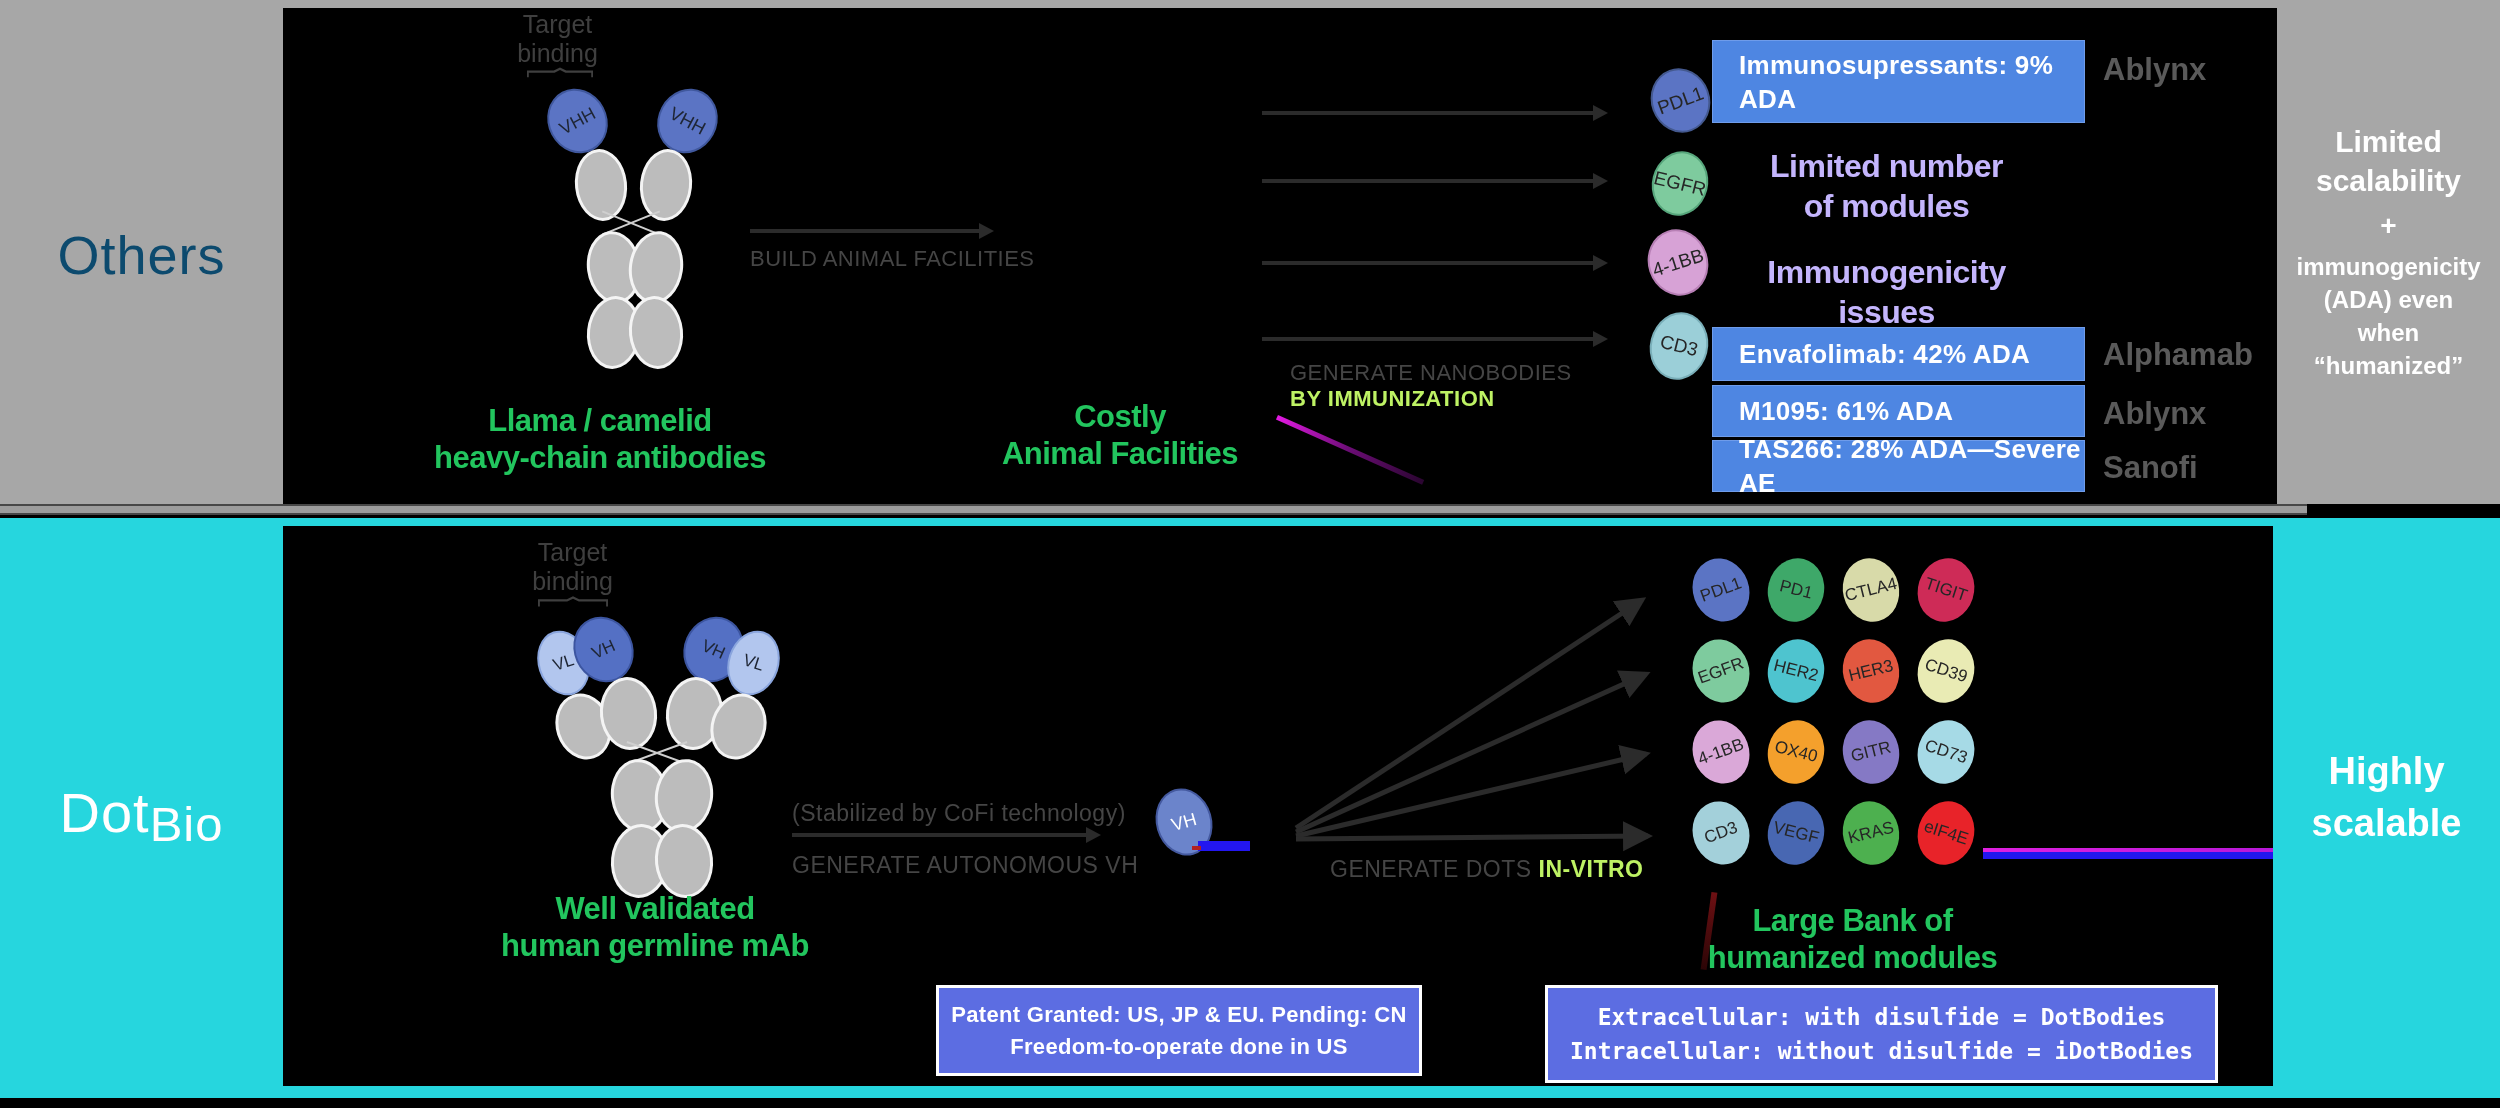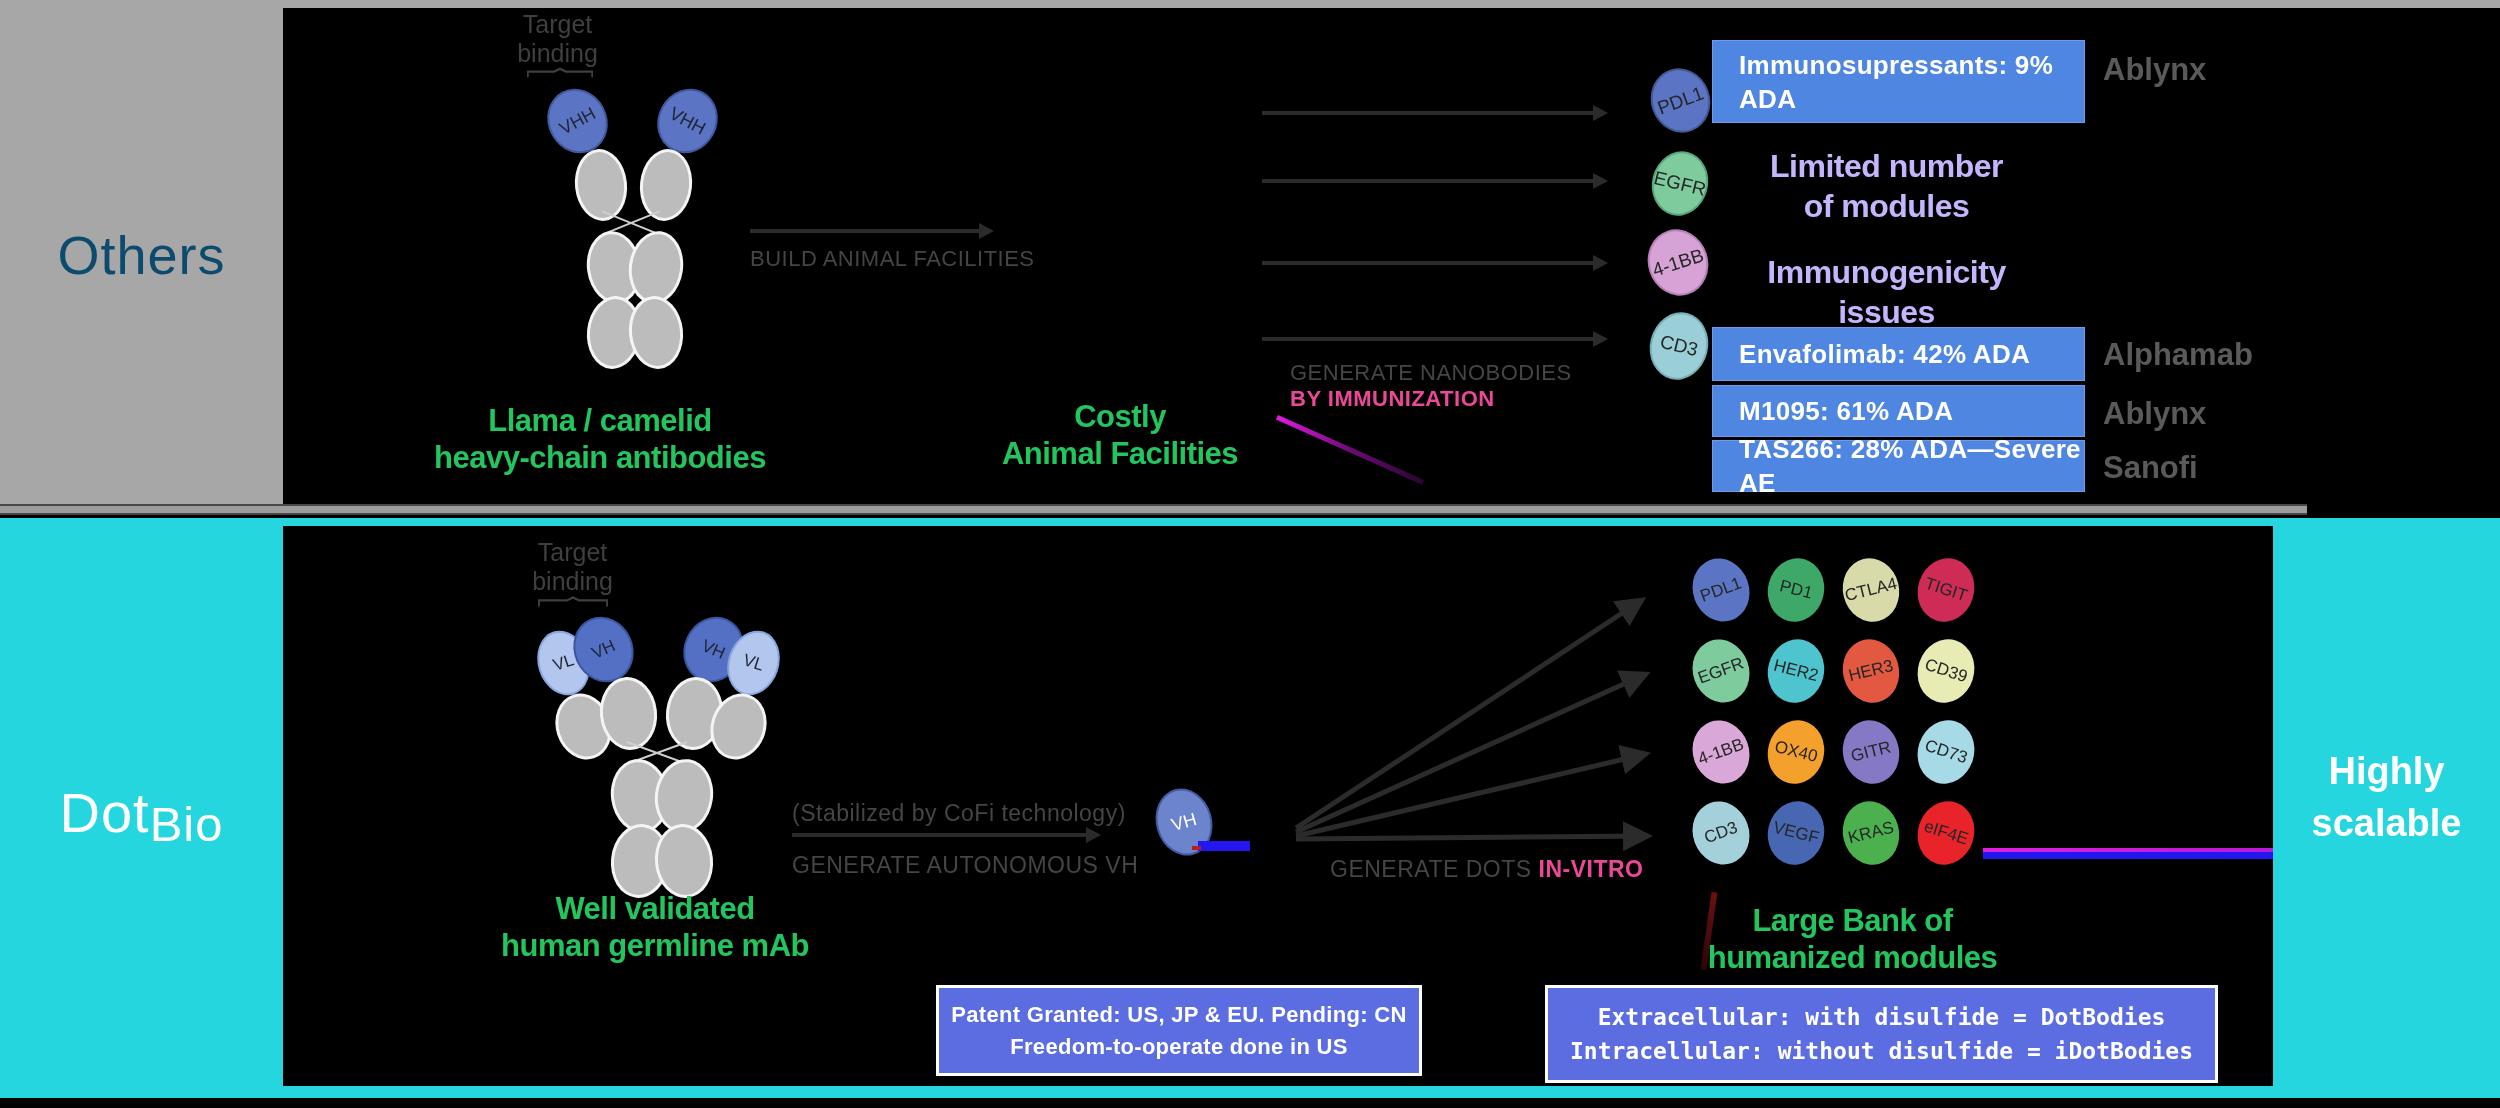--- a/index.html
+++ b/index.html
@@ -4,21 +4,21 @@
 <style>
   html,body{margin:0;padding:0;background:#000;}
   #stage{position:relative;width:2500px;height:1108px;background:#000;overflow:hidden;
          font-family:"Liberation Sans",sans-serif;}
   .abs{position:absolute;}
   .oval{position:absolute;border-radius:50%;display:flex;align-items:center;justify-content:center;}
   .gray-oval{background:#bcbcbc;border:3px solid #f4f4f4;}
   .dom-label{font-size:18px;color:#1e2533;font-weight:400;}
   .caption{font-weight:bold;color:#22c55e;text-align:center;line-height:37px;font-size:31px;letter-spacing:-0.5px;}
   .step-label{font-size:22px;color:#454545;letter-spacing:0.5px;white-space:nowrap;}
-  .step-label-bold{font-weight:bold;color:#ec4899;}
+  .step-label-bold{font-weight:bold;color:#bef264;}
   .harrow{position:absolute;height:4px;background:#2b2b2b;}
   .harrow::after{content:'';position:absolute;right:-14px;top:-6px;width:0;height:0;
     border-left:15px solid #2b2b2b;border-top:8px solid transparent;border-bottom:8px solid transparent;}
   .ada-box{position:absolute;background:#4e86e2;color:#fff;display:flex;flex-direction:column;justify-content:center;
     padding-left:26px;font-weight:600;font-size:26px;line-height:34px;letter-spacing:0.3px;border:1px solid #6f9cea;}
   .company{position:absolute;font-weight:bold;font-size:31px;color:#5a5a5a;white-space:nowrap;}
   .note{position:absolute;font-weight:bold;font-size:32px;line-height:40px;color:#c4b5fd;text-align:center;width:373px;letter-spacing:-0.5px;}
   .target-label{font-size:19px;color:#262626;}
   .side-panel-gray{position:absolute;background:#a7a7a7;display:flex;align-items:center;justify-content:center;}
   .teal{background:#26d6de;}
@@ -126,20 +126,34 @@
   <div class="ada-box" style="left:1712px;top:385px;width:345px;height:50px;">
     <span>M1095: 61% ADA</span>
     </div>
   <div class="company" style="left:2103px;top:396px;">Ablynx</div>
 
   <div class="ada-box" style="left:1712px;top:440px;width:345px;height:50px;">
     <span>TAS266: 28% ADA—Severe AE</span>
     </div>
   <div class="company" style="left:2103px;top:450px;">Sanofi</div>
 
+  <div class="side-panel-gray" style="left:2277px;top:0;width:223px;height:504px;align-items:flex-start;">
+    <div style="margin-top:122px;text-align:center;color:#fff;font-weight:bold;width:100%;">
+      <div style="font-size:30px;line-height:39px;">
+        <span>Limited</span><br><span>scalability</span>
+      </div>
+      <div style="font-size:28px;margin:10px 0 8px;">+</div>
+      <div style="font-size:24px;line-height:33px;">
+        <span>immunogenicity</span><br>
+        <span>(ADA) even</span><br>
+        <span>when</span><br>
+        <span>“humanized”</span>
+      </div>
+    </div>
+  </div>
 
   <div class="abs" style="left:0;top:504px;width:2307px;height:11px;background:#9c9c9c;border-top:2px solid #474747;border-bottom:2px solid #474747;box-sizing:border-box;"></div>
 
   <div class="abs teal" style="left:283px;top:518px;width:1990px;height:8px;"></div>
   <div class="abs teal" style="left:0;top:1086px;width:2500px;height:12px;"></div>
 
   <div class="abs teal" style="left:0;top:518px;width:283px;height:568px;display:flex;align-items:center;justify-content:center;">
     <div style="color:#fff;margin-top:20px;white-space:nowrap;">
       <span style="font-size:56px;font-weight:400;letter-spacing:1px;">Dot</span><span style="font-size:49px;font-weight:400;position:relative;top:9px;letter-spacing:1px;">Bio</span>
     </div>

